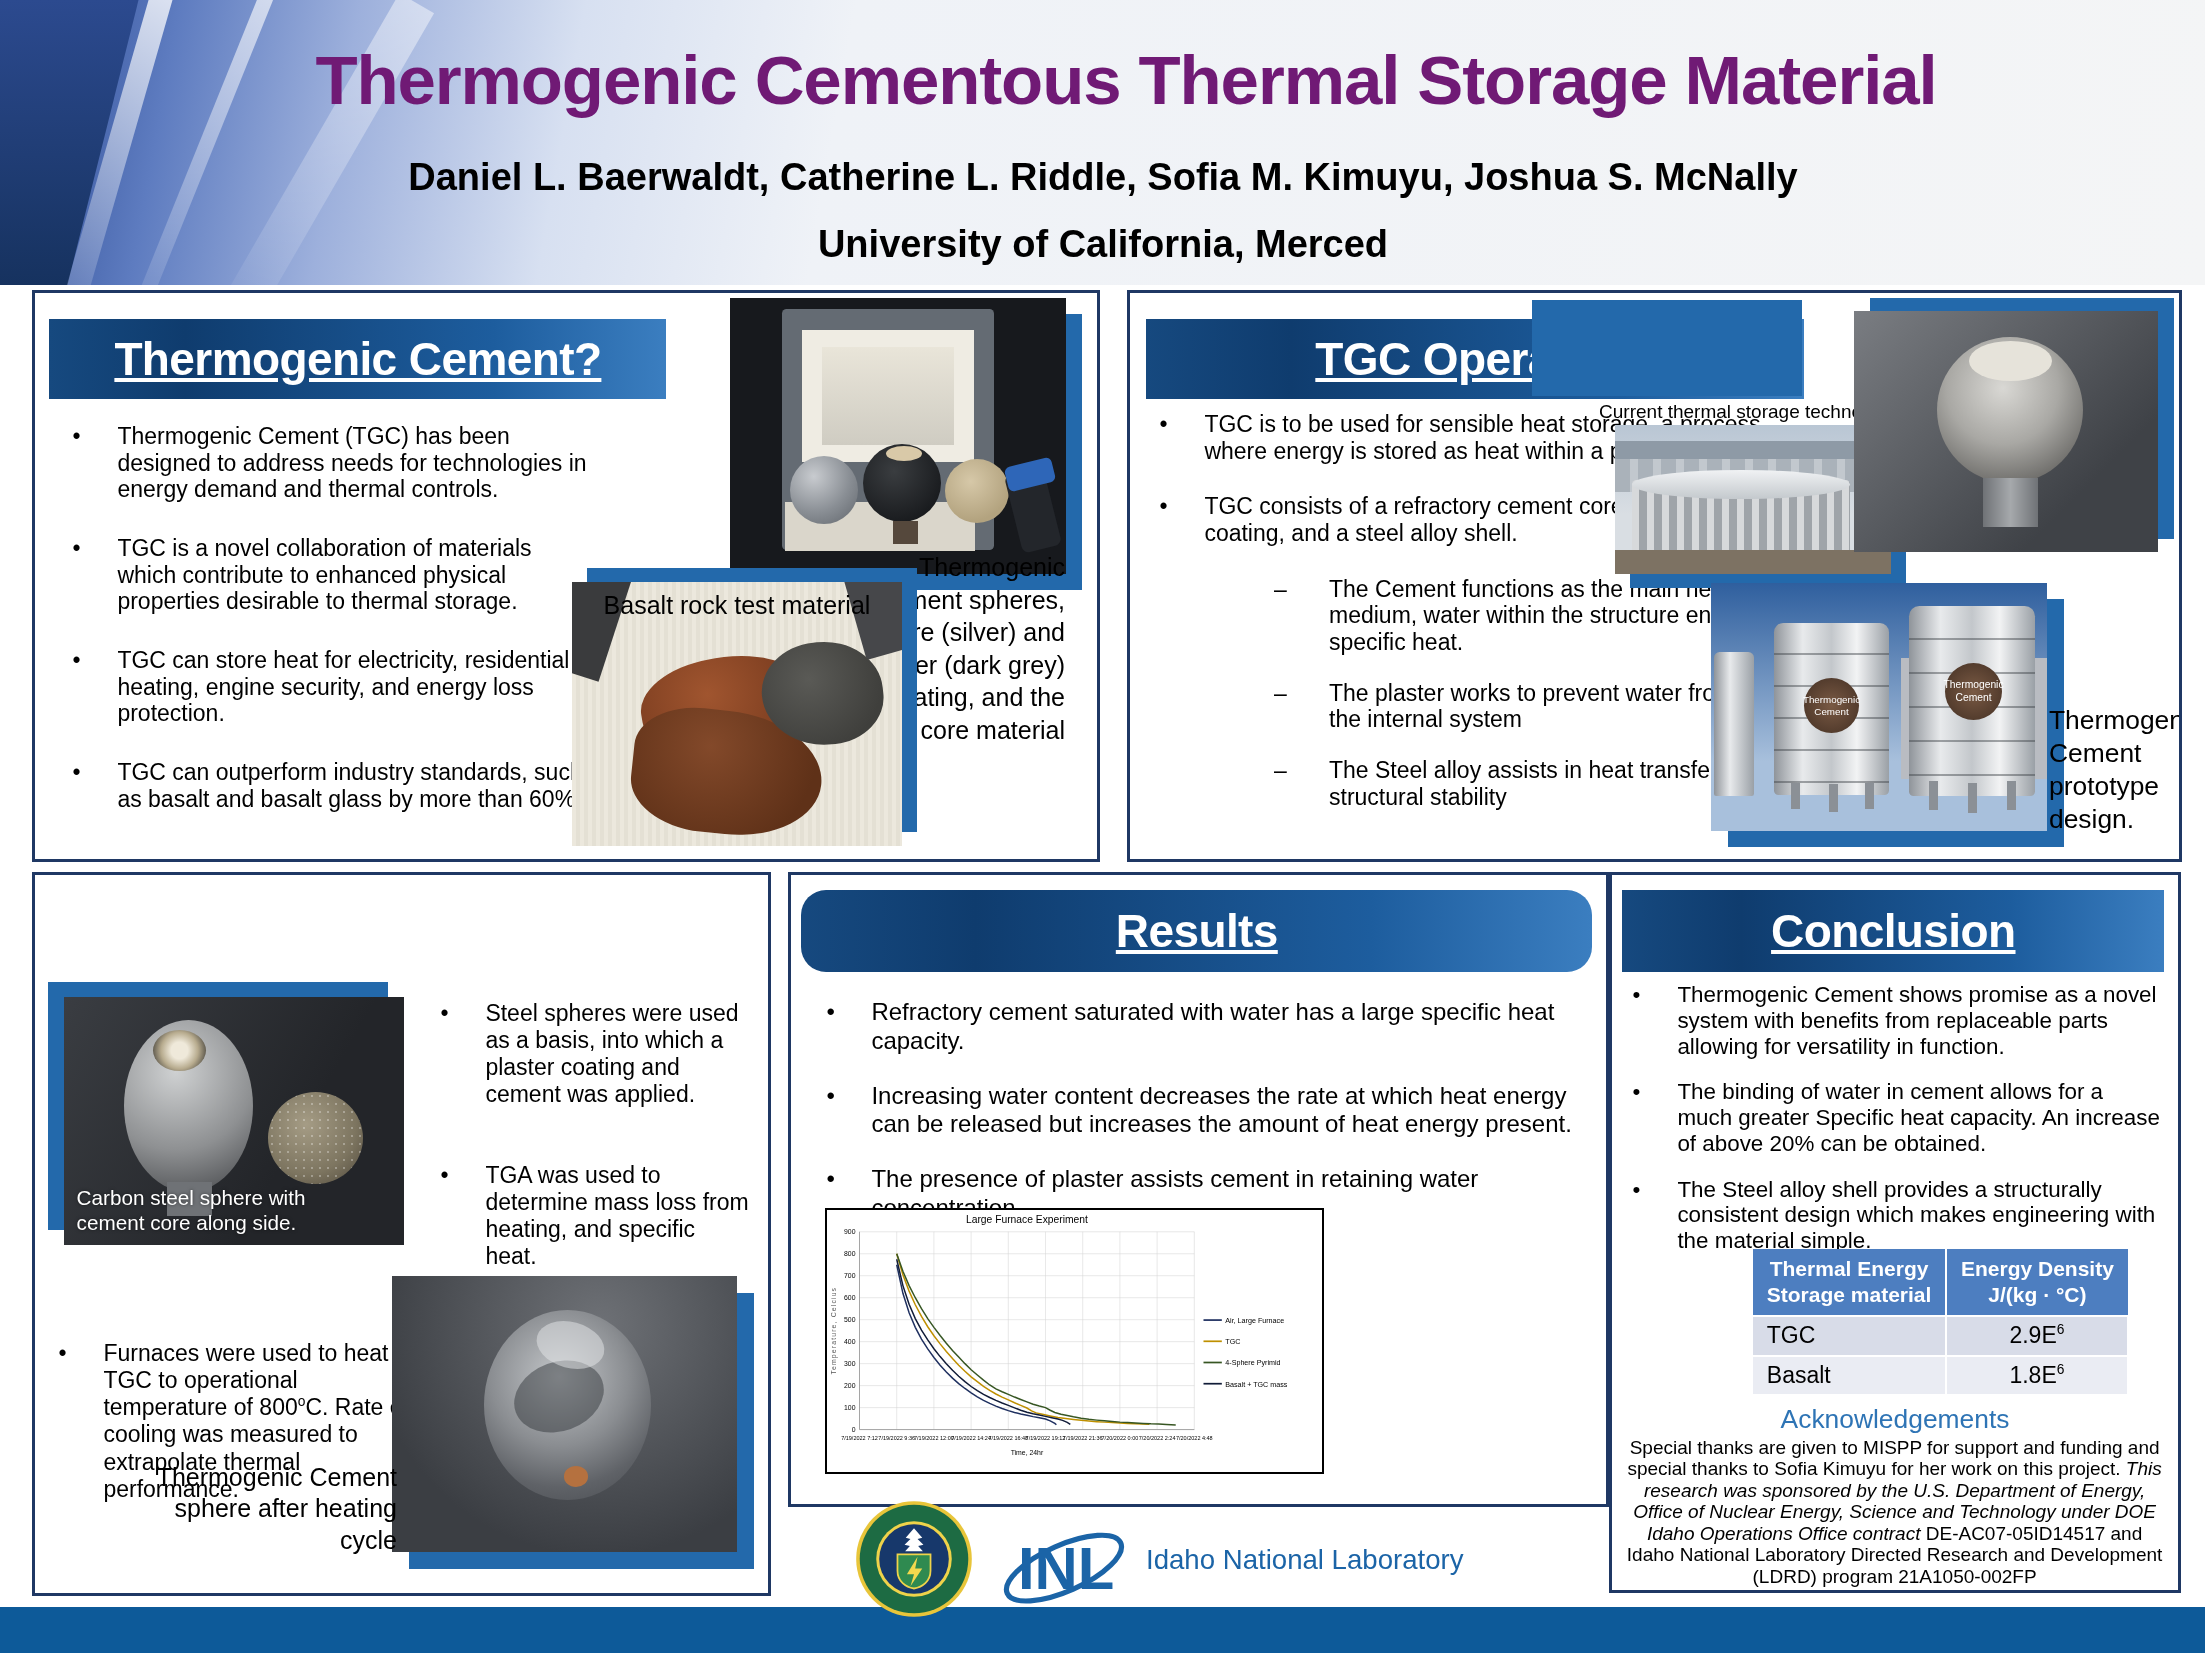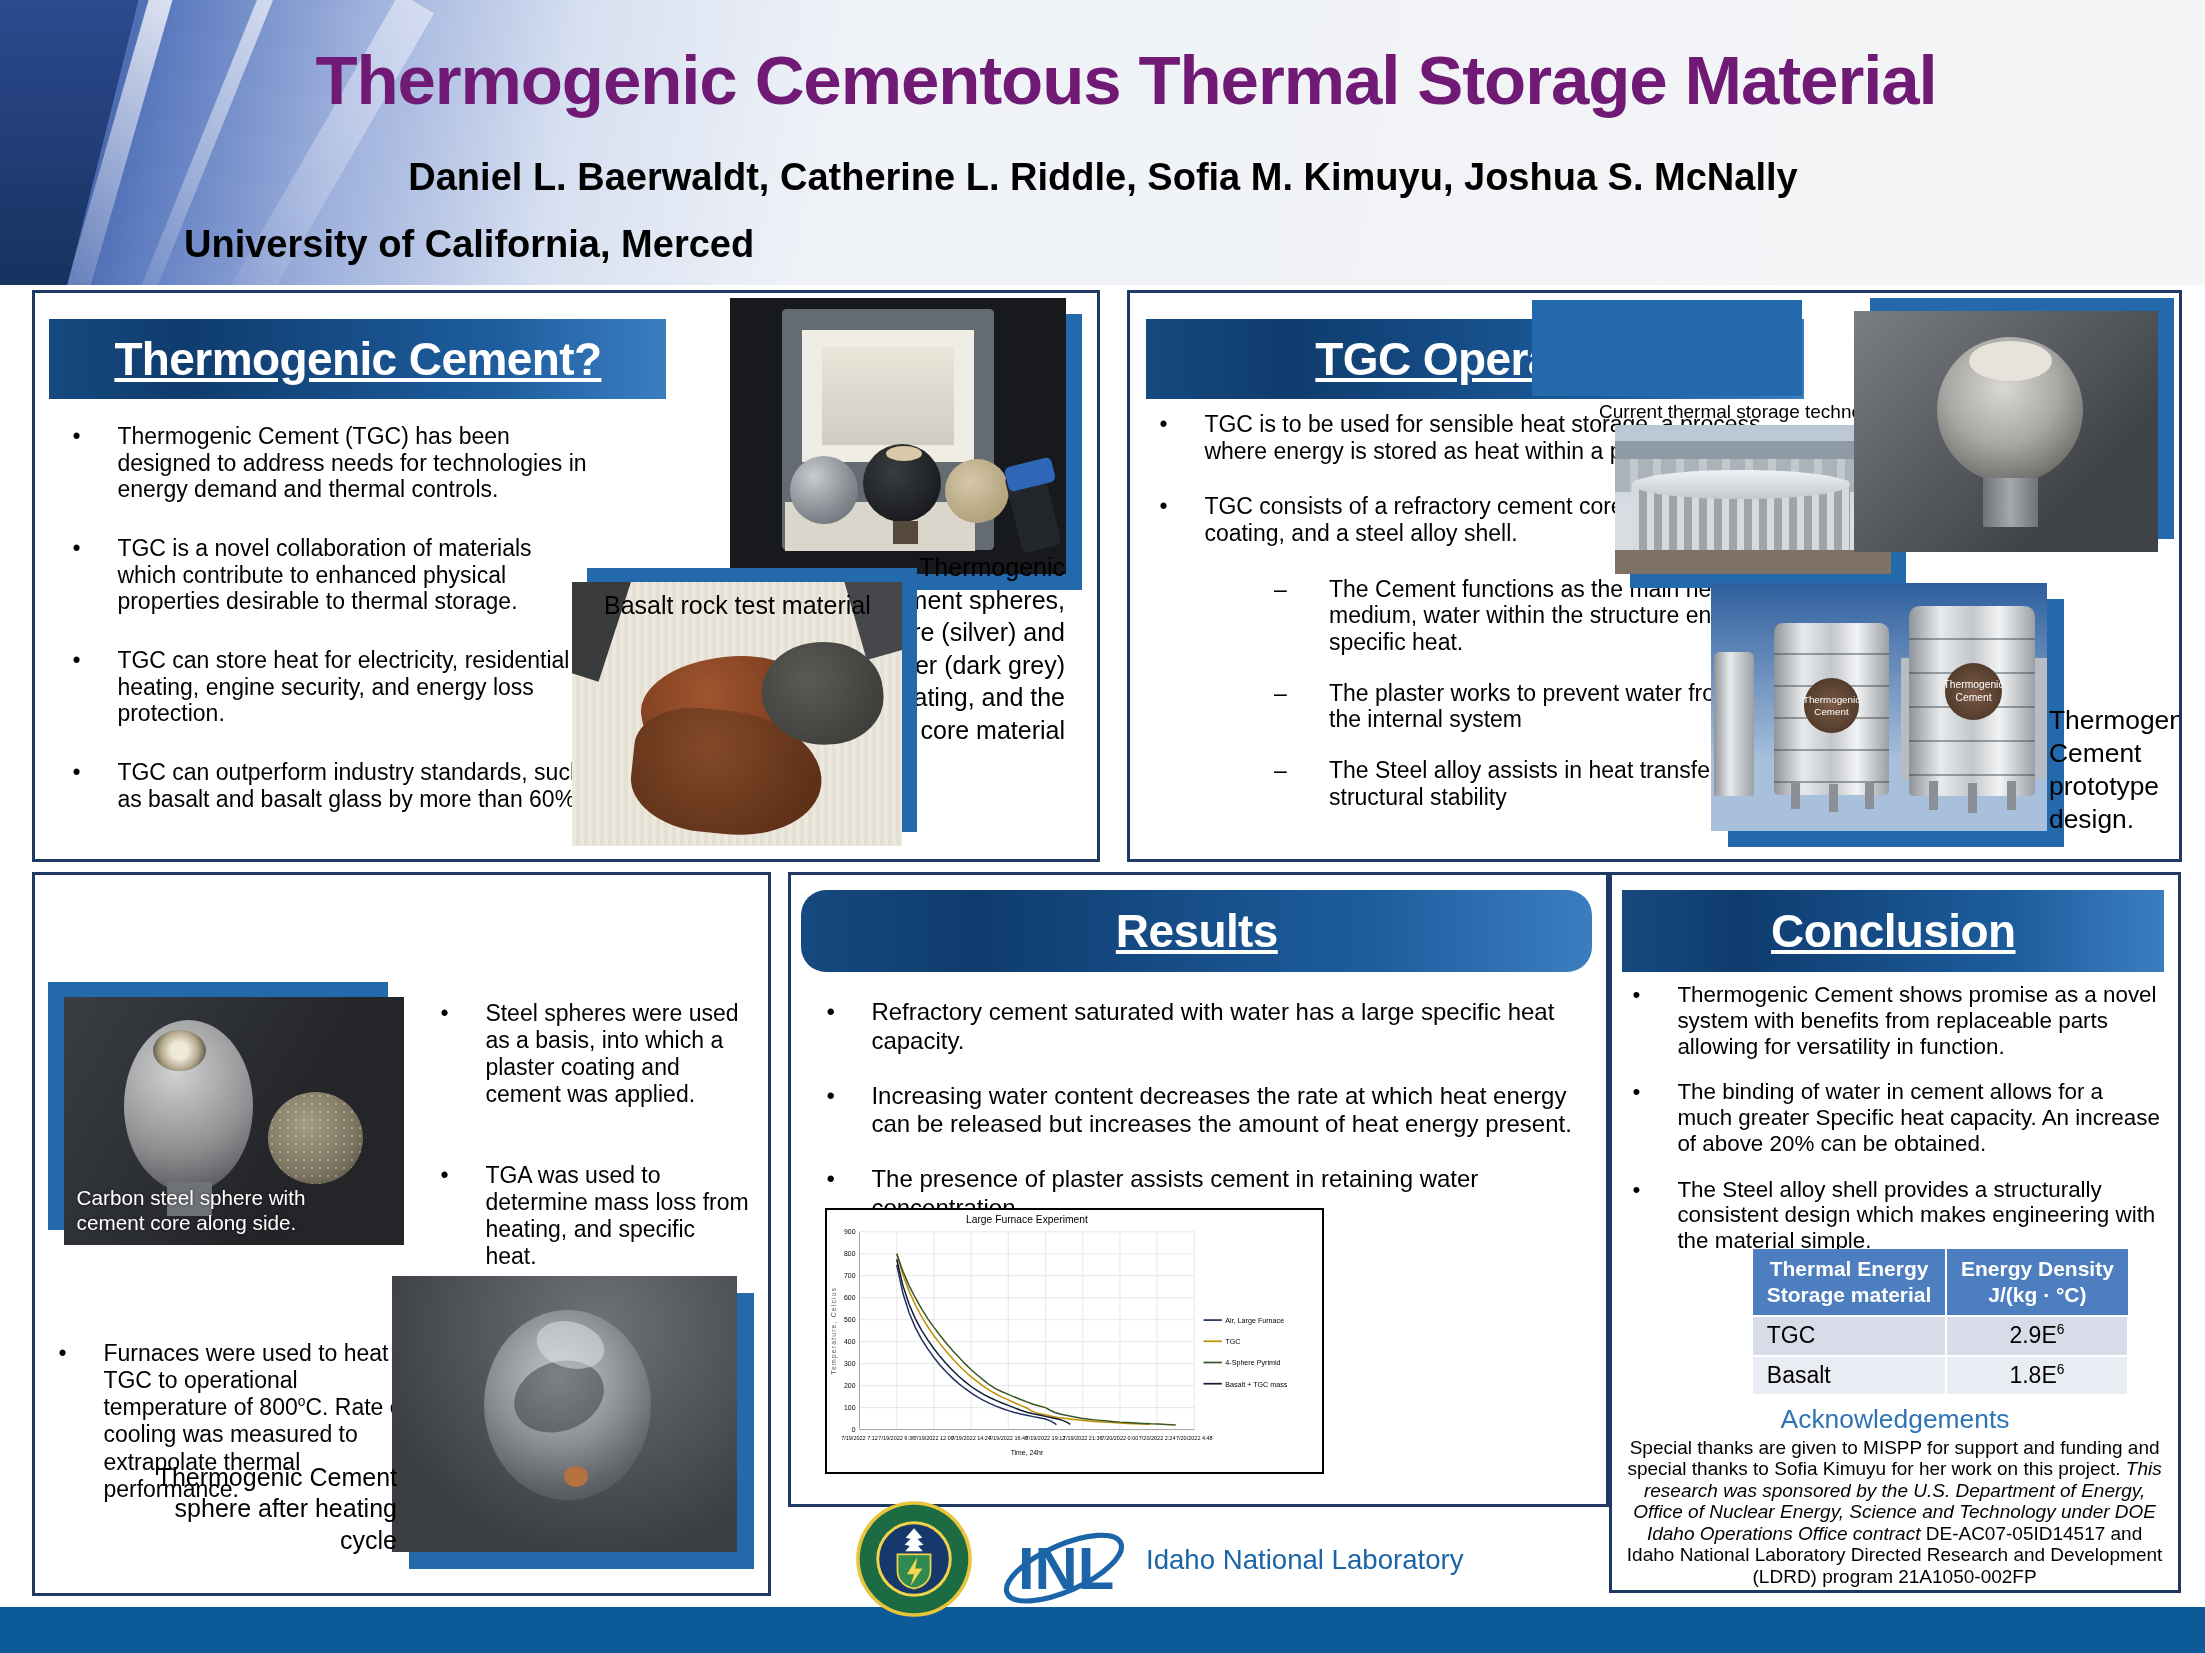--- a/index.html
+++ b/index.html
@@ -11,41 +11,41 @@
   .swoosh-dark{position:absolute;left:-69px;top:0;width:172px;height:285px;transform:skewX(-14deg);
       background:linear-gradient(180deg,#2c4a8f,#16325f);}
   .swoosh-stripe{position:absolute;background:linear-gradient(180deg,rgba(255,255,255,.85),rgba(255,255,255,0));}
   .s1{left:103px;top:-46px;width:23px;height:413px;transform:rotate(16deg);}
   .s2{left:190px;top:-34px;width:15px;height:402px;transform:rotate(22deg);opacity:.8;}
   .s3{left:299px;top:-23px;width:40px;height:391px;transform:rotate(30deg);opacity:.55;}
   .title{position:absolute;left:184px;top:41px;width:1884px;text-align:center;
       font-size:69px;font-weight:bold;color:#701a75;letter-spacing:-1.1px;}
   .authors{position:absolute;left:184px;top:156px;width:1838px;text-align:center;
       font-size:38px;font-weight:bold;color:#000;}
-  .affil{position:absolute;left:184px;top:223px;width:1838px;text-align:left;
+  .affil{position:absolute;left:184px;top:223px;width:1838px;text-align:center;
       font-size:38px;font-weight:bold;color:#000;}
   
   .panel{position:absolute;background:#fff;border:3.4px solid #1f3864;overflow:hidden;}
   .phead{position:absolute;display:flex;align-items:center;justify-content:center;
       background:linear-gradient(90deg,#16497f 0%,#0f3c6e 22%,#1d5d9e 72%,#3b7ec0 100%);
       color:#fff;font-weight:bold;font-size:46px;letter-spacing:-0.6px;text-decoration:underline;}
   .b{display:flex;}
   .bm{flex:none;width:45px;padding-left:3.4px;}
   .bt{flex:1;}
   .sb{display:flex;margin-left:118px;}
   .sbm{flex:none;width:55px;}
   .shadow{position:absolute;background:#2369ab;}
   .photo{position:absolute;overflow:hidden;}
   sup{vertical-align:super;font-size:60%;line-height:0;}
   
   .cem-bullets{position:absolute;left:34px;top:130px;width:520px;font-size:23px;line-height:1.16;}
   .cem-bullets .b{margin-bottom:32px;}
   .spheres-cap{position:absolute;left:815px;top:258px;width:215px;text-align:right;
       font-size:25px;line-height:1.3;}
-  .basalt-cap{position:absolute;left:0;top:9.2px;width:100%;text-align:left;font-size:25px;color:#000;margin-left:32px;}
+  .basalt-cap{position:absolute;left:0;top:9.2px;width:100%;text-align:center;font-size:25px;color:#000;}
   
   .op-bullets{position:absolute;left:26px;top:118px;width:741px;font-size:23px;line-height:1.16;}
   .op-bullets .b{margin-bottom:29px;}
   .op-bullets .sb{margin-bottom:24px;width:580px;}
   .cur-cap{position:absolute;left:457px;top:108px;width:322px;text-align:center;font-size:19px;}
   .proto-cap{position:absolute;left:919px;top:411px;width:126px;font-size:26.4px;line-height:1.25;}
   
   .dev-bullets{position:absolute;left:402px;top:125px;width:315px;font-size:23px;line-height:1.18;}
   .dev-bullets .b{margin-bottom:53px;}
   .furn-bullet{position:absolute;left:20px;top:465px;width:368px;font-size:23px;line-height:1.18;}

